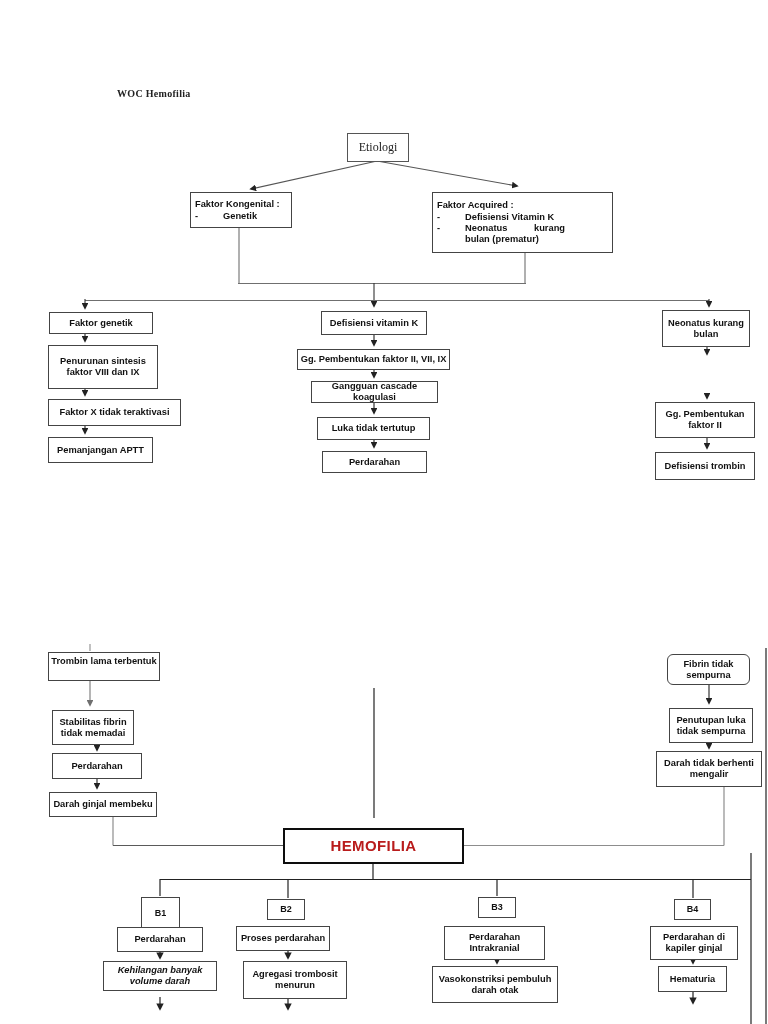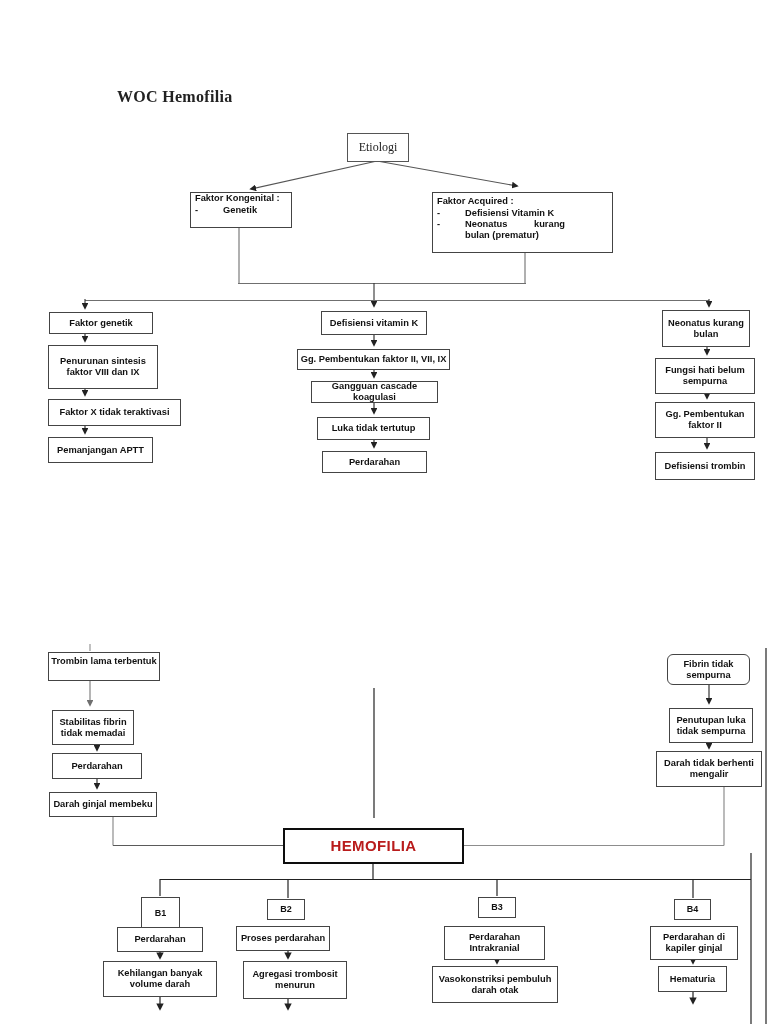--- a/index.html
+++ b/index.html
@@ -8,42 +8,42 @@
     width:768px;height:1024px;
     background:#ffffff;
     font-family:"Liberation Sans", sans-serif;
     color:#111;
     overflow:hidden;
   }
   #connectors{position:absolute;left:0;top:0;width:768px;height:1024px;}
   .doc-title{
     position:absolute;left:117px;top:88px;
     font-family:"Liberation Serif", serif;
-    font-weight:bold;font-size:16px;color:#222;
+    font-weight:bold;font-size:10px;color:#222;
     letter-spacing:.3px;
   }
   .node{
     position:absolute;
     box-sizing:border-box;
     border:1.2px solid #444;
     background:#fff;
     display:flex;align-items:center;justify-content:center;
     text-align:center;
     font-weight:bold;
     font-size:9.3px;line-height:1.18;
     padding:1px 2px;
     overflow:hidden;
   }
   .node.serif{
     font-family:"Liberation Serif", serif;
     font-weight:normal;font-size:12px;color:#222;
     border-color:#555;
   }
   .node.listbox{
-    align-items:flex-end;justify-content:flex-start;
+    align-items:center;justify-content:flex-start;
     text-align:left;padding:11px 4px;
   }
   .listbox .inner{width:100%;}
   .listbox .t{display:block;margin-bottom:1px;}
   .listbox .li{display:grid;grid-template-columns:10px 18px 1fr;}
   .listbox .li .dash{grid-column:1;}
   .listbox .li .txt{grid-column:3;}
   .listbox .li .txt.just{text-align:justify;width:100px;}
   .node.hemo{
     border:2.6px solid #0d0d0d;
@@ -173,42 +173,41 @@
   <div class="node" style="left:48px;top:399px;width:133px;height:27px;">Faktor X tidak teraktivasi</div>
   <div class="node" style="left:48px;top:437px;width:105px;height:26px;">Pemanjangan APTT</div>
 
   <div class="node" style="left:321px;top:311px;width:106px;height:24px;">Defisiensi vitamin K</div>
   <div class="node" style="left:297px;top:349px;width:153px;height:21px;">Gg. Pembentukan faktor II, VII, IX</div>
   <div class="node" style="left:311px;top:381px;width:127px;height:22px;">Gangguan cascade koagulasi</div>
   <div class="node" style="left:317px;top:417px;width:113px;height:23px;">Luka tidak tertutup</div>
   <div class="node" style="left:322px;top:451px;width:105px;height:22px;">Perdarahan</div>
 
   <div class="node" style="left:662px;top:310px;width:88px;height:37px;">Neonatus kurang bulan</div>
-  <div class="node" style="left:655px;top:358px;width:100px;height:36px;">Fungsi hati belum sempurna</div>
   <div class="node" style="left:655px;top:402px;width:100px;height:36px;">Gg. Pembentukan faktor II</div>
   <div class="node" style="left:655px;top:452px;width:100px;height:28px;">Defisiensi trombin</div>
 
   <div class="node" style="left:48px;top:652px;width:112px;height:29px;align-items:flex-start;padding-top:3px;">Trombin lama terbentuk</div>
   <div class="node" style="left:52px;top:710px;width:82px;height:35px;">Stabilitas fibrin tidak memadai</div>
   <div class="node" style="left:52px;top:753px;width:90px;height:26px;">Perdarahan</div>
   <div class="node" style="left:49px;top:792px;width:108px;height:25px;">Darah ginjal membeku</div>
 
   <div class="node" style="left:667px;top:654px;width:83px;height:31px;border-radius:6px;">Fibrin tidak sempurna</div>
   <div class="node" style="left:669px;top:708px;width:84px;height:35px;">Penutupan luka tidak sempurna</div>
   <div class="node" style="left:656px;top:751px;width:106px;height:36px;">Darah tidak berhenti mengalir</div>
 
   <div class="node hemo" style="left:283px;top:828px;width:181px;height:36px;">HEMOFILIA</div>
 
   <div class="node bcode" style="left:141px;top:897px;width:39px;height:32px;">B1</div>
   <div class="node bcode" style="left:267px;top:899px;width:38px;height:21px;">B2</div>
   <div class="node bcode" style="left:478px;top:897px;width:38px;height:21px;">B3</div>
   <div class="node bcode" style="left:674px;top:899px;width:37px;height:21px;">B4</div>
 
   <div class="node" style="left:117px;top:927px;width:86px;height:25px;">Perdarahan</div>
-  <div class="node" style="left:103px;top:961px;width:114px;height:36px;">Kehilangan banyak volume darah</div>
+  <div class="node" style="left:103px;top:961px;width:114px;height:30px;font-style:italic;">Kehilangan banyak volume darah</div>
 
   <div class="node" style="left:236px;top:926px;width:94px;height:25px;">Proses perdarahan</div>
   <div class="node" style="left:243px;top:961px;width:104px;height:38px;">Agregasi trombosit menurun</div>
 
   <div class="node" style="left:444px;top:926px;width:101px;height:34px;">Perdarahan Intrakranial</div>
   <div class="node" style="left:432px;top:966px;width:126px;height:37px;">Vasokonstriksi pembuluh darah otak</div>
 
   <div class="node" style="left:650px;top:926px;width:88px;height:34px;">Perdarahan di kapiler ginjal</div>
   <div class="node" style="left:658px;top:966px;width:69px;height:26px;">Hematuria</div>
 

